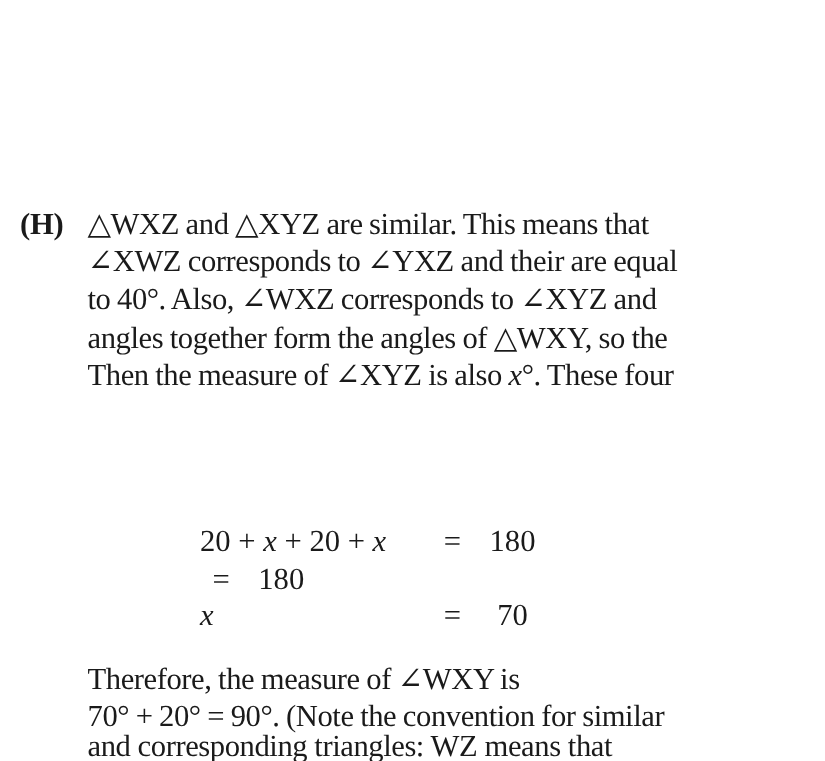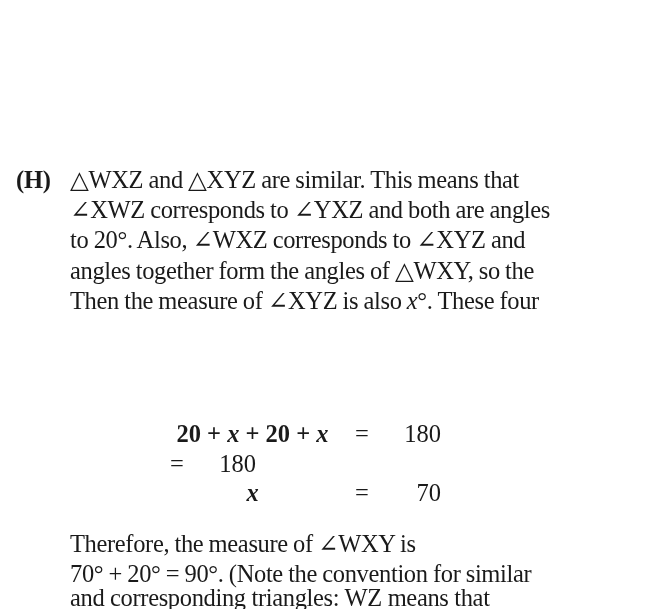--- a/index.html
+++ b/index.html
@@ -52,52 +52,51 @@
       top: 419px;
       font-size: 24.5px;
       line-height: 29.5px;
     }
     .eq-row {
       display: flex;
       white-space: nowrap;
     }
     .eq-lhs {
       width: 185px;
-      text-align: center;
-      font-weight: bold;
+      text-align: left;
     }
     .eq-sign {
       width: 34px;
       text-align: center;
     }
     .eq-rhs {
       width: 62px;
-      text-align: right;
+      text-align: center;
     }
     .clipped {
       position: absolute;
       left: 70px;
       top: 583px;
       font-size: 24.5px;
       line-height: 30px;
       white-space: nowrap;
       letter-spacing: -0.35px;
     }
   </style>
 </head>
 <body>
 
 <div class="doc">
 
   <div class="label">(H)</div>
 
   <div class="para para1">
     <span class="line">△WXZ and △XYZ are similar.  This means that</span>
-    <span class="line">∠XWZ corresponds to ∠YXZ and both are angles</span>
-    <span class="line">to 20°.  Also, ∠WXZ corresponds to ∠XYZ and</span>
+    <span class="line">∠XWZ corresponds to ∠YXZ and their are equal</span>
+    <span class="line">to 40°.  Also, ∠WXZ corresponds to ∠XYZ and</span>
     <span class="line">angles together form the angles of △WXY, so the</span>
     <span class="line">Then the measure of ∠XYZ is also <i>x</i>°.  These four</span>
   </div>
 
   <div class="eqs">
     <div class="eq-row">
       <span class="eq-lhs">20 + <i>x</i> + 20 + <i>x</i></span>
       <span class="eq-sign">=</span>
       <span class="eq-rhs">180</span>
     </div>

